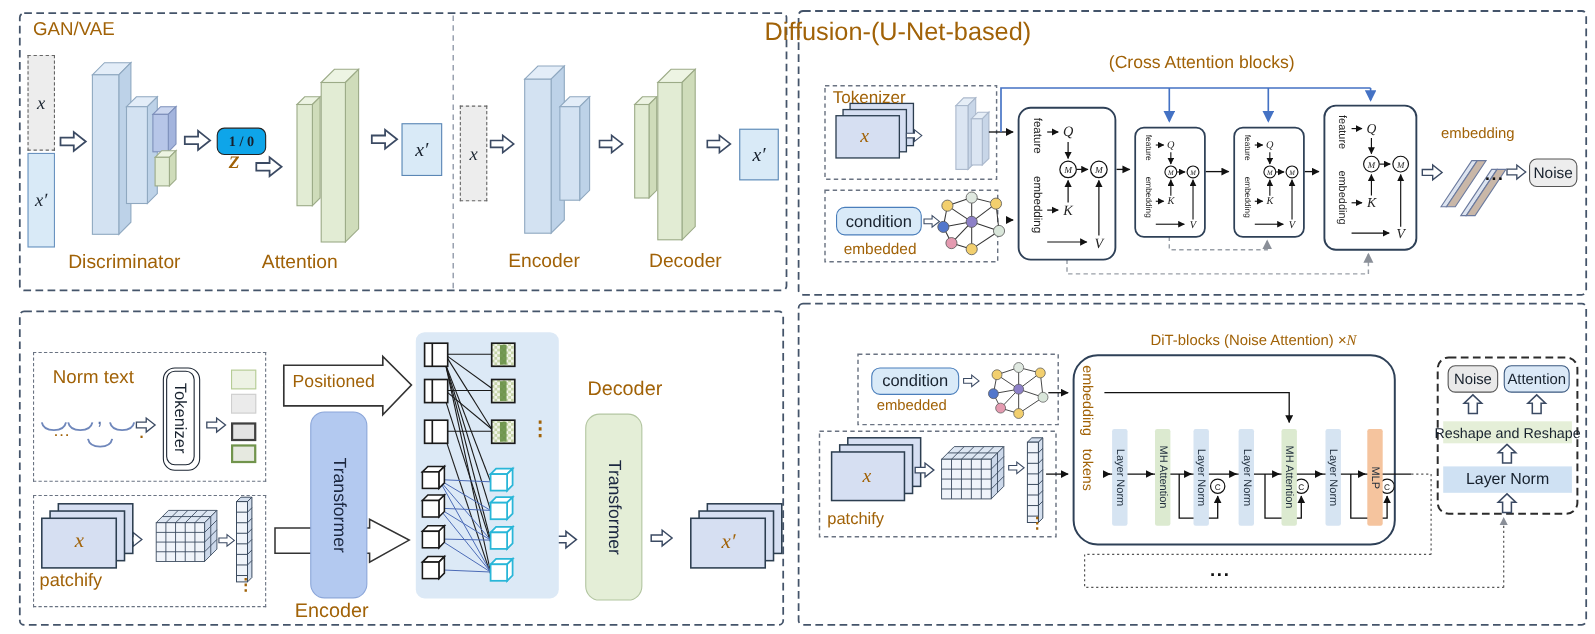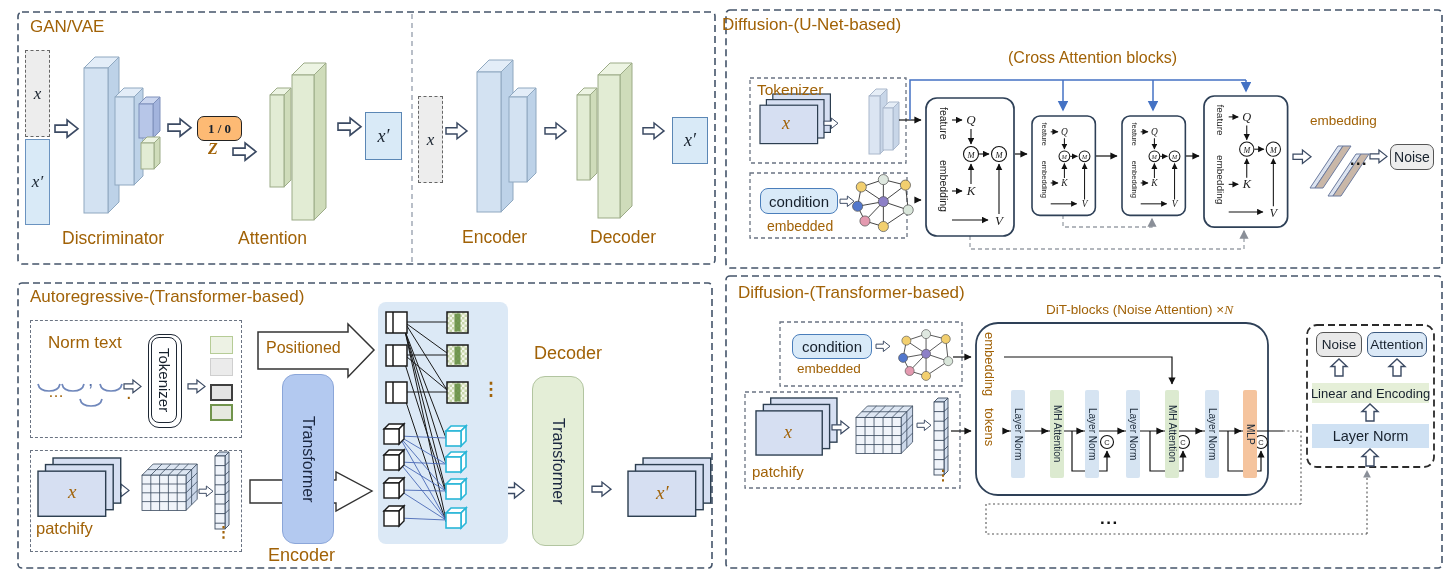--- a/index.html
+++ b/index.html
@@ -433,38 +433,37 @@
 </svg>
 
 <div class="lbl" style="left:30px;top:18px;font-size:17px">GAN/VAE</div>
 <div class="cbox math" style="left:25px;top:50px;width:25px;height:87px;border:1.5px dashed #666;background:#ededed;font-size:17px">
       <span>x</span>
     </div>
 <div class="cbox math" style="left:25px;top:139px;width:25px;height:86px;border:1.4px solid #6a93c0;background:#d9eaf7;font-size:17px">
       <span>x′</span>
     </div>
 <div class="lbl" style="left:62px;top:229px;font-size:17.5px">Discriminator</div>
-<div class="cbox" style="left:197px;top:116px;width:45px;height:25px;border:1.4px solid #222;border-radius:7px;background:#fdba74;font-family:'Liberation Serif',serif;font-weight:bold;font-size:13px">
+<div class="cbox" style="left:197px;top:116px;width:45px;height:25px;border:1.4px solid #222;border-radius:7px;background:#0ea5e9;font-family:'Liberation Serif',serif;font-weight:bold;font-size:13px">
       <span>1 / 0</span>
     </div>
 <div class="lbl math" style="left:208px;top:141px;font-size:16px;font-weight:bold">Z</div>
 <div class="lbl" style="left:238px;top:229px;font-size:17.5px">Attention</div>
 <div class="cbox math" style="left:365px;top:112px;width:37px;height:48px;border:1.4px solid #5b87b5;background:#d9eaf7;font-size:18px">
       <span>x′</span>
     </div>
 <div class="cbox math" style="left:418px;top:96px;width:25px;height:87px;border:1.5px dashed #666;background:#ededed;font-size:17px">
       <span>x</span>
     </div>
 <div class="lbl" style="left:462px;top:228px;font-size:17.5px">Encoder</div>
 <div class="lbl" style="left:590px;top:228px;font-size:17.5px">Decoder</div>
 <div class="cbox math" style="left:672px;top:117px;width:36px;height:47px;border:1.4px solid #5b87b5;background:#d9eaf7;font-size:18px">
       <span>x′</span>
     </div>
 
-<div class="lbl" style="left:30px;top:288px;font-size:17px">Autoregressive-(Transformer-based)</div>
 <div class="cbox" style="left:30px;top:320px;width:212px;height:118px;border:1.4px dashed #6a7382"></div>
 <div class="lbl" style="left:48px;top:334px;font-size:17px">Norm text</div>
 <div class="lbl" style="left:88px;top:370px;font-size:19px;color:#5670a8">,</div>
 <div class="lbl" style="left:48px;top:384px;font-size:16px">…</div>
 <div class="lbl" style="left:126px;top:382px;font-size:20px">.</div>
 <div class="cbox" style="left:148px;top:334px;width:34px;height:94px;border:1.6px solid #1d2633;border-radius:11px">
   <div class="cbox vtext" style="left:2px;top:2px;width:26px;height:86px;border:1.2px solid #1d2633;border-radius:8px;font-size:15px">
         <span>Tokenizer</span>
       </div>
 </div>
@@ -481,35 +480,34 @@
       <span>Transformer</span>
     </div>
 <div class="lbl" style="left:268px;top:546px;font-size:18px">Encoder</div>
 <div class="lbl" style="left:482px;top:380px;font-size:18px;font-weight:bold">⋮</div>
 <div class="lbl" style="left:534px;top:344px;font-size:18px">Decoder</div>
 <div class="tblock" style="left:532px;top:376px;width:52px;height:170px;background:#e4eed7;border:1.5px solid #b2c5a0">
       <span>Transformer</span>
     </div>
 <div class="lbl math" style="left:656px;top:483px;font-size:19px">x′</div>
 
-<div class="lbl" style="left:722px;top:16px;font-size:17px">Diffusion-(U-Net-based)</div>
+<div class="lbl" style="left:695px;top:16px;font-size:23px">Diffusion-(U-Net-based)</div>
 <div class="lbl" style="left:757px;top:82px;font-size:15.5px">Tokenizer</div>
 <div class="lbl math" style="left:782px;top:114px;font-size:18px">x</div>
 <div class="cbox" style="left:760px;top:188px;width:78px;height:26px;border:1.5px solid #4a7ebb;border-radius:8px;background:#d9eaf8;font-size:15px">
       <span>condition</span>
     </div>
 <div class="lbl" style="left:767px;top:219px;font-size:14px">embedded</div>
 <div class="lbl" style="left:1008px;top:50px;font-size:16px">(Cross Attention blocks)</div>
 <div class="lbl" style="left:1310px;top:114px;font-size:13.5px">embedding</div>
 <div class="lbl dots" style="left:1350px;top:152px;font-size:16px">...</div>
 <div class="cbox" style="left:1390px;top:144px;width:44px;height:26px;border:1.4px solid #555;border-radius:7px;background:#ededed;font-size:14px">
       <span>Noise</span>
     </div>
 
-<div class="lbl" style="left:738px;top:284px;font-size:17px">Diffusion-(Transformer-based)</div>
 <div class="cbox" style="left:792px;top:334px;width:80px;height:25px;border:1.5px solid #4a7ebb;border-radius:8px;background:#d9eaf8;font-size:15px">
       <span>condition</span>
     </div>
 <div class="lbl" style="left:797px;top:362px;font-size:13.5px">embedded</div>
 <div class="lbl math" style="left:784px;top:423px;font-size:18px">x</div>
 <div class="lbl" style="left:752px;top:464px;font-size:15px">patchify</div>
 <div class="lbl" style="left:936px;top:468px;font-size:14px;font-weight:bold">⋮</div>
 <div class="lbl" style="left:1046px;top:303px;font-size:13.5px"><span>DiT-blocks (Noise Attention) ×</span><span class="math">N</span></div>
 <div class="lbl vtext" style="left:982px;top:332px;font-size:13px">embedding</div>
 <div class="lbl vtext" style="left:982px;top:408px;font-size:13px">tokens</div>
@@ -535,19 +533,19 @@
       <span>MLP</span>
     </div>
 <div class="lbl dots" style="left:1100px;top:510px;font-size:17px">...</div>
 <div class="cbox" style="left:1316px;top:332px;width:46px;height:25px;border:1.4px solid #555;border-radius:7px;background:#e9e9e9;font-size:13.5px">
       <span>Noise</span>
     </div>
 <div class="cbox" style="left:1367px;top:332px;width:60px;height:25px;border:1.4px solid #3c5a80;border-radius:7px;background:#dbe9f7;font-size:13.5px">
       <span>Attention</span>
     </div>
 <div class="cbox" style="left:1312px;top:383px;width:117px;height:20px;background:#e5efd8;font-size:13px">
-      <span>Linear and Encoding</span>
+      <span>Reshape and Reshape</span>
     </div>
 <div class="cbox" style="left:1312px;top:424px;width:117px;height:24px;background:#cfe1f3;font-size:14.5px">
       <span>Layer Norm</span>
     </div>
 
 </div>
 
 </body></html>

